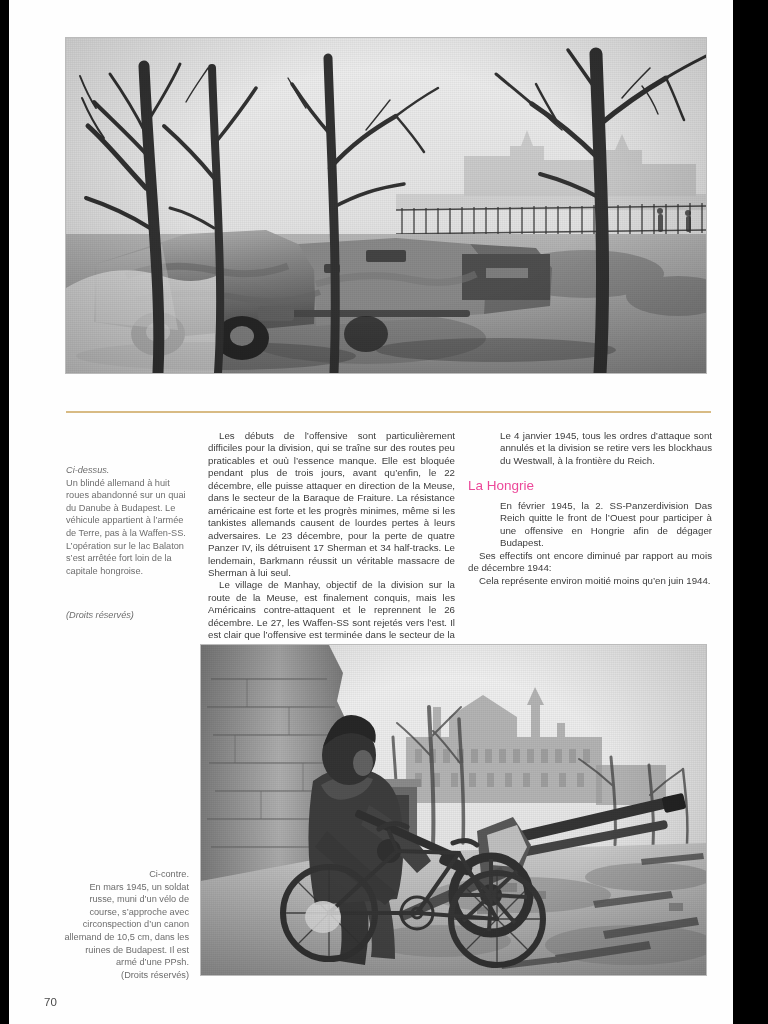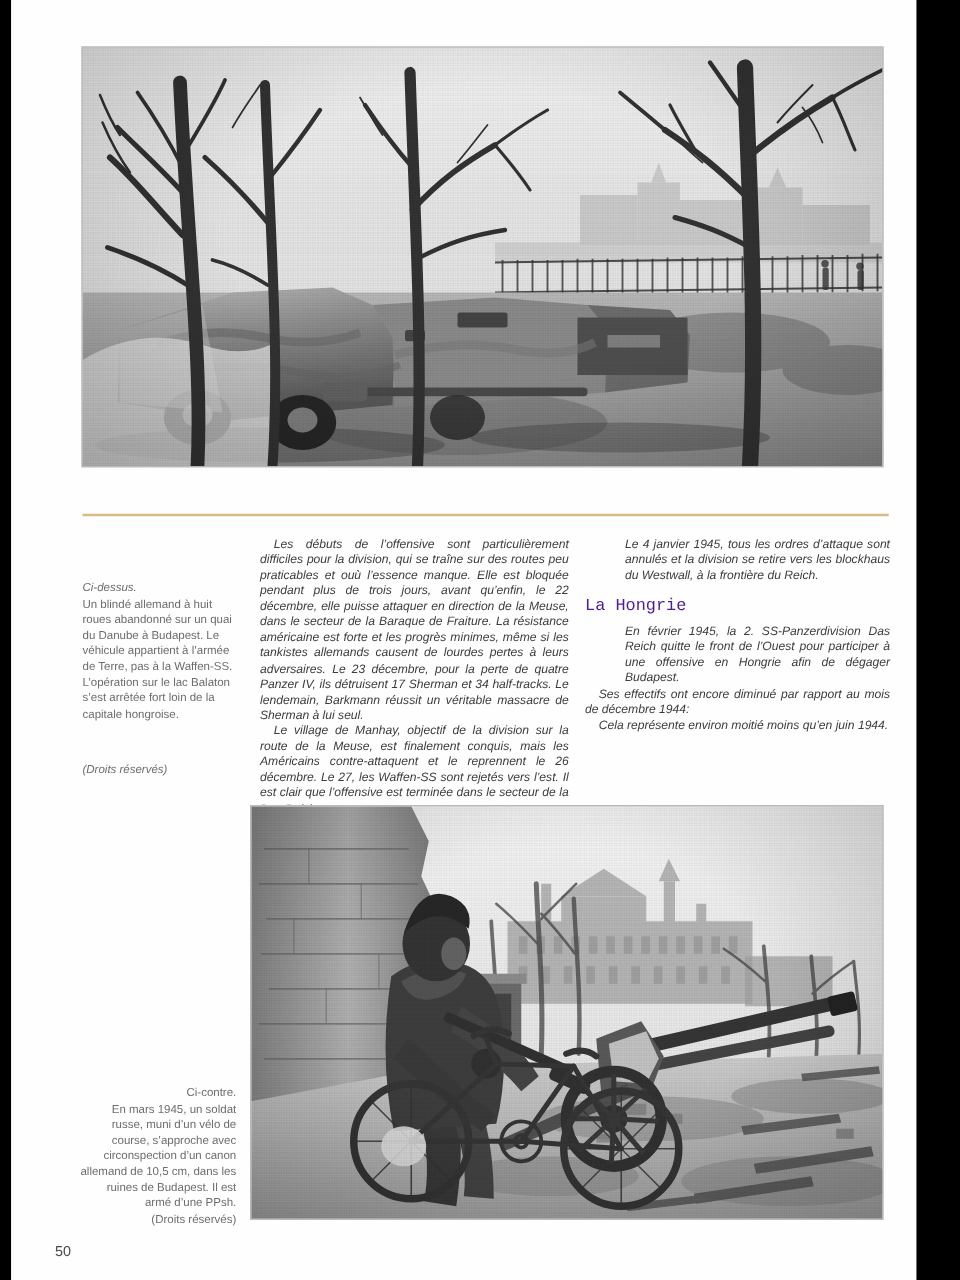--- a/index.html
+++ b/index.html
@@ -140,31 +140,29 @@
     top: 430px;
     width: 244px;
     font-size: 9.7px;
     line-height: 12.45px;
     text-align: justify;
     color: #3c3c3c;
   }
   .para {
     margin: 0;
     text-indent: 11px;
-    font-style: italic;
   }
   .para.noindent { text-indent: 0; margin-left: 32px; }
 
   #section-heading {
     margin: 13px 0 7px 0;
     font-size: 13.5px;
     font-weight: normal;
-    color: #4c1d95;
+    color: #ec4899;
     text-align: left;
-    font-family: Liberation Mono, monospace;
   }
 
   ul.unit-list {
     list-style: none;
     margin: 0;
     padding: 0 0 0 14px;
   }
   ul.unit-list li {
     font-size: 9.7px;
     line-height: 12.45px;
@@ -602,15 +600,15 @@
     <div class="grain"></div>
     <div class="vignette"></div>
   </div>
 
   <div class="col" id="caption-bottom">
     <div class="lead">Ci-contre.</div>
     <div class="body">En mars 1945, un soldat russe, muni d’un vélo de course, s’approche avec circonspection d’un canon allemand de 10,5 cm, dans les ruines de Budapest. Il est armé d’une PPsh.</div>
     <div class="credit">(Droits réservés)</div>
   </div>
 
-  <div id="page-number">50</div>
+  <div id="page-number">70</div>
 
 </div>
 
 </body></html>

